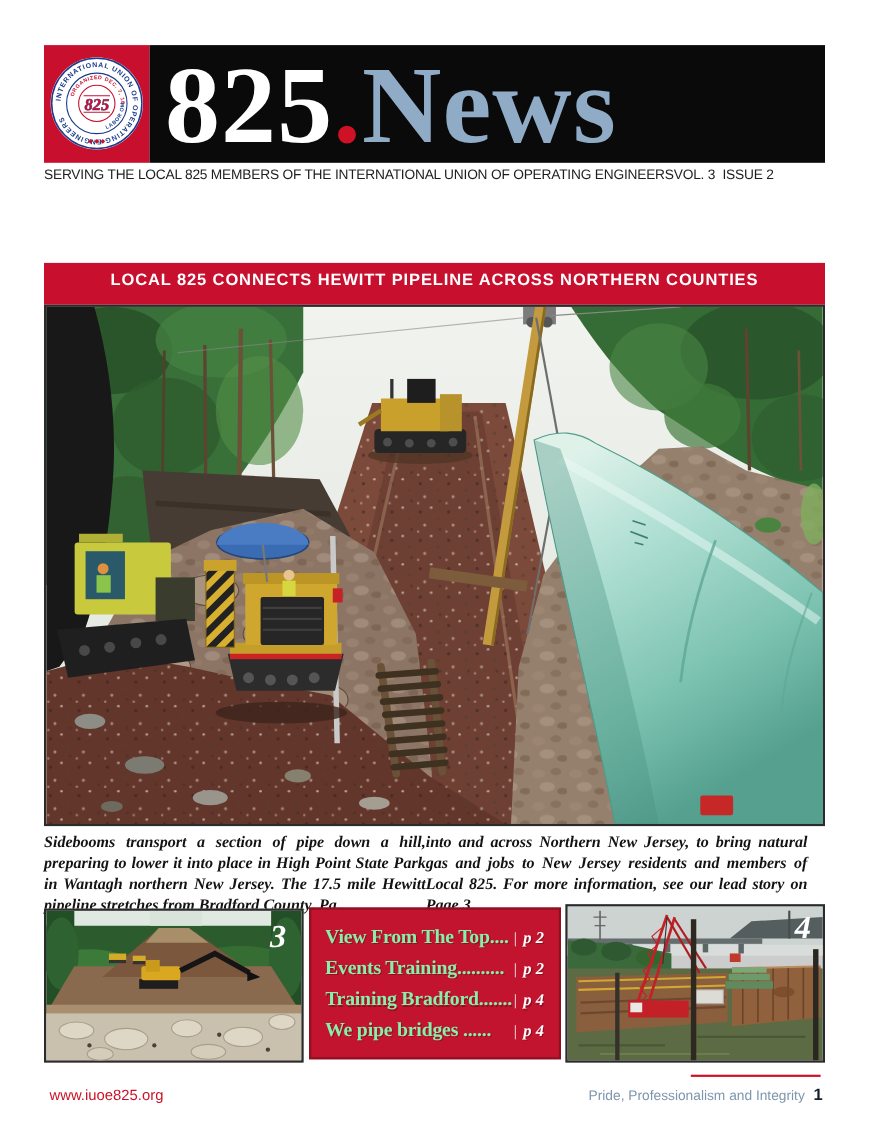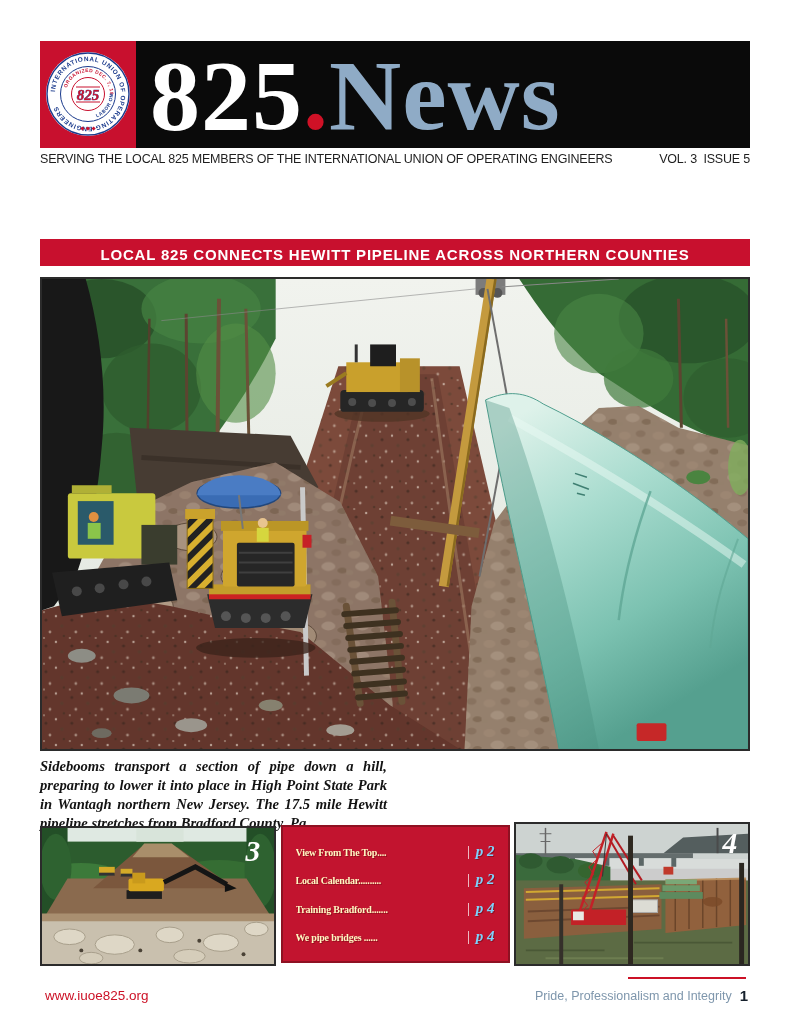--- a/index.html
+++ b/index.html
@@ -9,49 +9,49 @@
   
   .masthead { position:absolute; left:40px; top:41px; width:710px; height:107px; display:flex; }
   .logo-box { width:96px; height:107px; background:#c8102e; display:flex; align-items:center; justify-content:center; }
   .title-box { flex:1; background:#0a0a0a; display:flex; align-items:flex-end; padding-left:14px; overflow:hidden; }
   .nl-title { font-weight:bold; font-size:100px; line-height:1; letter-spacing:1px; white-space:nowrap; transform:translateY(-2px); }
   .t-825 { color:#ffffff; }
   .t-dot { color:#cf1126; }
   .t-news { color:#8fabc6; }
 
   
-  .tagline-row { position:absolute; left:40px; top:152px; width:710px; display:flex; justify-content:space-between; font-family:"Liberation Sans", sans-serif; font-size:12.5px; color:#1e1e1e; letter-spacing:-0.2px; }
+  .tagline-row { position:absolute; left:40px; top:152px; width:710px; display:flex; justify-content:flex-start; font-family:"Liberation Sans", sans-serif; font-size:12.5px; color:#1e1e1e; letter-spacing:-0.2px; }
   .issue { white-space:pre; }
 
   
   .headline { position:absolute; left:40px; top:166px; width:712px; font-weight:bold; font-size:47px; color:#060606; letter-spacing:-1px; white-space:nowrap; }
 
   
-  .kicker { position:absolute; left:40px; top:239px; width:710px; height:27px; background:#c8102e; color:#ffffff; font-family:"Liberation Sans", sans-serif; font-weight:bold; font-size:15px; letter-spacing:0.8px; text-align:center; line-height:31px; }
+  .kicker { position:absolute; left:40px; top:239px; width:710px; height:38px; background:#c8102e; color:#ffffff; font-family:"Liberation Sans", sans-serif; font-weight:bold; font-size:15px; letter-spacing:0.8px; text-align:center; line-height:31px; }
 
   
   .main-photo { position:absolute; left:40px; top:277px; width:710px; height:474px; border:2px solid #2b2b2b; }
   .main-photo svg { display:block; width:100%; height:100%; }
 
   
   .caption { position:absolute; left:40px; top:757px; width:710px; display:flex; }
   .caption p { width:347px; font-weight:bold; font-style:italic; font-size:14.6px; line-height:19px; color:#131313; text-align:justify; }
 
   
   .bottom-row { position:absolute; left:40px; top:822px; width:710px; height:144px; display:flex; justify-content:space-between; }
   .photo-small { border:2px solid #2b2b2b; background:#ccc; }
   .photo-small svg { display:block; width:100%; height:100%; }
   .photo-left { width:236px; height:140px; margin-top:4px; }
   .photo-right { width:236px; height:144px; }
   .toc-box { width:229px; height:138px; margin-top:3px; background:#c2142f; border:2px solid #8e1122; padding:10px 13px; display:flex; flex-direction:column; justify-content:space-around; }
   .toc-row { display:flex; justify-content:space-between; align-items:baseline; white-space:nowrap; overflow:hidden; }
-  .toc-label { color:#fef9c3; font-weight:bold; font-size:10px; letter-spacing:-0.2px; text-shadow:1px 1px 0 rgba(60,0,0,.35); }
+  .toc-label { color:#86efac; font-weight:bold; font-size:18px; letter-spacing:-0.2px; text-shadow:1px 1px 0 rgba(60,0,0,.35); }
   .toc-right { display:flex; align-items:baseline; gap:6px; }
   .toc-sep { color:#ffffff; font-size:14px; opacity:.95; }
-  .toc-page { color:#7dd3fc; font-weight:bold; font-style:italic; font-size:15px; text-shadow:1px 1px 0 rgba(60,0,0,.35); }
+  .toc-page { color:#ffffff; font-weight:bold; font-style:italic; font-size:15px; text-shadow:1px 1px 0 rgba(60,0,0,.35); }
 
   
   .footer-rule { position:absolute; top:977px; right:44px; width:118px; height:2px; background:#cc1126; }
   .footer-url { position:absolute; left:45px; top:988px; font-family:"Liberation Sans", sans-serif; font-weight:normal; font-size:13.5px; color:#cc1126; }
   .footer-right { position:absolute; right:42px; top:987px; display:flex; align-items:center; gap:8px; }
   .footer-motto { font-family:"Liberation Sans", sans-serif; font-size:12.5px; color:#7e96ac; }
   .footer-page { font-family:"Liberation Sans", sans-serif; font-weight:bold; font-size:15px; color:#16202c; }
 </style>
 </head>
 <body>
@@ -85,21 +85,21 @@
         <text x="46" y="55" text-anchor="middle" font-family="Liberation Serif, serif" font-style="italic" font-weight="bold" font-size="15" fill="#c8102e" stroke="#1a3a8c" stroke-width="0.55" paint-order="stroke">825</text>
       </svg>
     </div>
     <div class="title-box">
       <div class="nl-title"><span class="t-825">825</span><span class="t-dot">.</span><span class="t-news">News</span></div>
     </div>
   </div>
 
   <div class="tagline-row">
     <span>SERVING THE LOCAL 825 MEMBERS OF THE INTERNATIONAL UNION OF OPERATING ENGINEERS</span>
-    <span class="issue">VOL. 3  ISSUE 5</span>
+    <span class="issue">VOL. 3  ISSUE 2</span>
   </div>
 
 
   <div class="kicker">LOCAL 825 CONNECTS HEWITT PIPELINE ACROSS NORTHERN COUNTIES</div>
 
   <div class="main-photo">
     <svg viewBox="0 0 710 474" preserveAspectRatio="none">
       <defs>
         <linearGradient id="skyG" x1="0" y1="0" x2="0" y2="1">
           <stop offset="0" stop-color="#f1f3ee"></stop>
@@ -295,20 +295,21 @@
         <circle cx="35" cy="315" r="5" fill="#484848"></circle>
           <circle cx="58" cy="312" r="5" fill="#484848"></circle>
         <circle cx="82" cy="308" r="5" fill="#484848"></circle>
           <circle cx="105" cy="305" r="5" fill="#484848"></circle>
       </g>
     </svg>
   </div>
 
   <div class="caption">
     <p>Sidebooms transport a section of pipe down a hill, preparing to lower it into place in High Point State Park in Wantagh northern New Jersey. The 17.5 mile Hewitt pipeline stretches from Bradford County, Pa.,</p>
+    <p>into and across Northern New Jersey, to bring natural gas and jobs to New Jersey residents and members of Local 825. For more information, see our lead story on Page 3.</p>
   </div>
 
   <div class="bottom-row">
 
     <div class="photo-small photo-left">
       <svg viewBox="0 0 236 140" preserveAspectRatio="none">
         <rect width="236" height="20" fill="#dfe9e2"></rect>
         <rect x="0" y="14" width="236" height="42" fill="#2c5c2e"></rect>
         <ellipse cx="40" cy="50" rx="40" ry="14" fill="#3c7a3a"></ellipse>
         <ellipse cx="180" cy="48" rx="46" ry="15" fill="#356d33"></ellipse>
@@ -351,21 +352,21 @@
 
     <div class="toc-box">
       <div class="toc-row">
         <span class="toc-label">View From The Top....</span>
         <span class="toc-right">
             <span class="toc-sep">|</span>
             <span class="toc-page">p 2</span>
           </span>
       </div>
       <div class="toc-row">
-        <span class="toc-label">Local Calendar..........</span>
+        <span class="toc-label">Events Training..........</span>
         <span class="toc-right">
             <span class="toc-sep">|</span>
             <span class="toc-page">p 2</span>
           </span>
       </div>
       <div class="toc-row">
         <span class="toc-label">Training Bradford.......</span>
         <span class="toc-right">
             <span class="toc-sep">|</span>
             <span class="toc-page">p 4</span>

